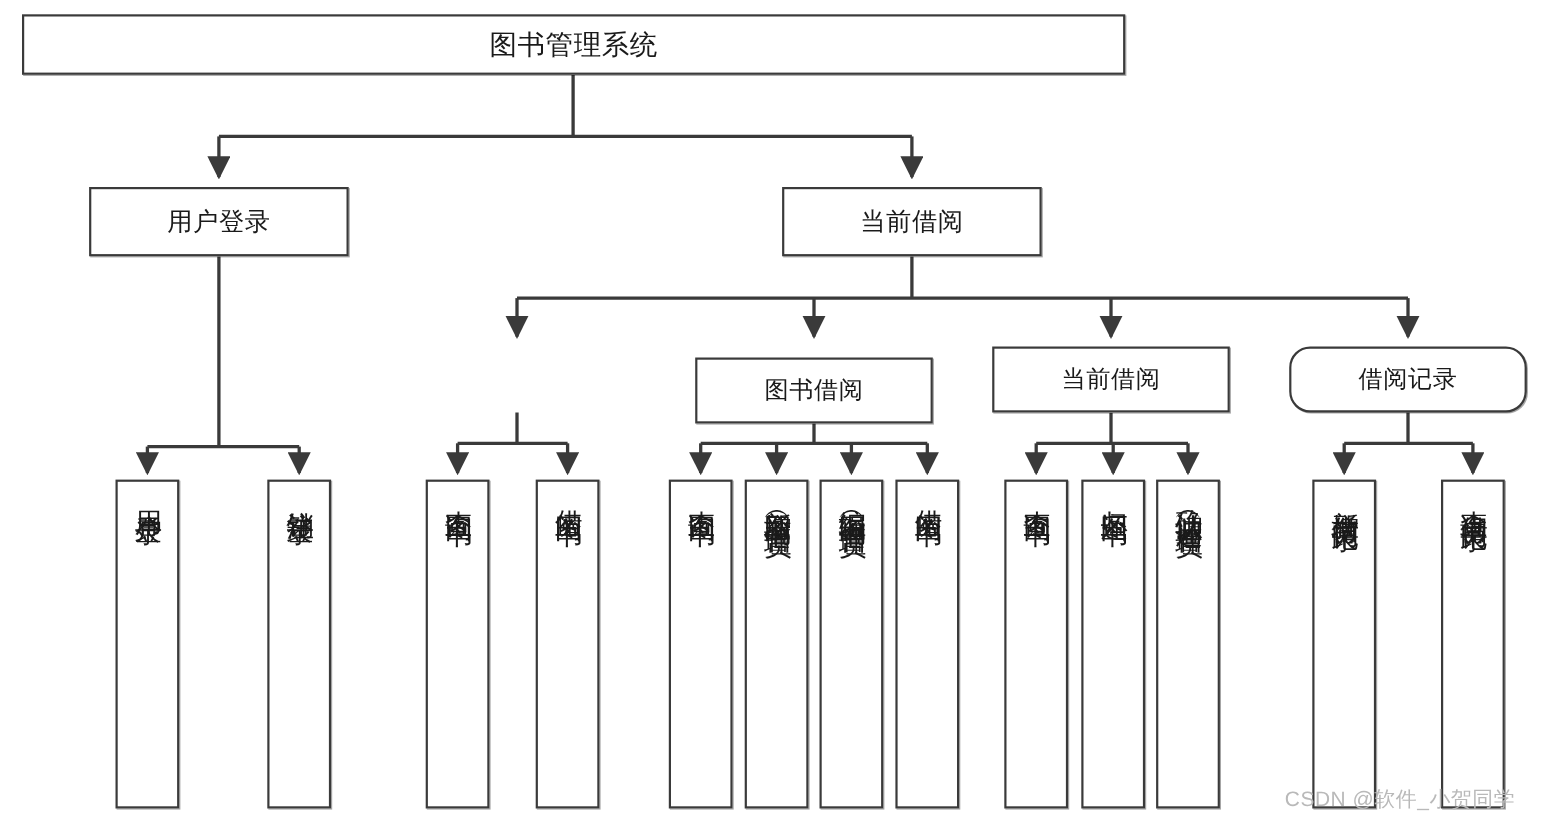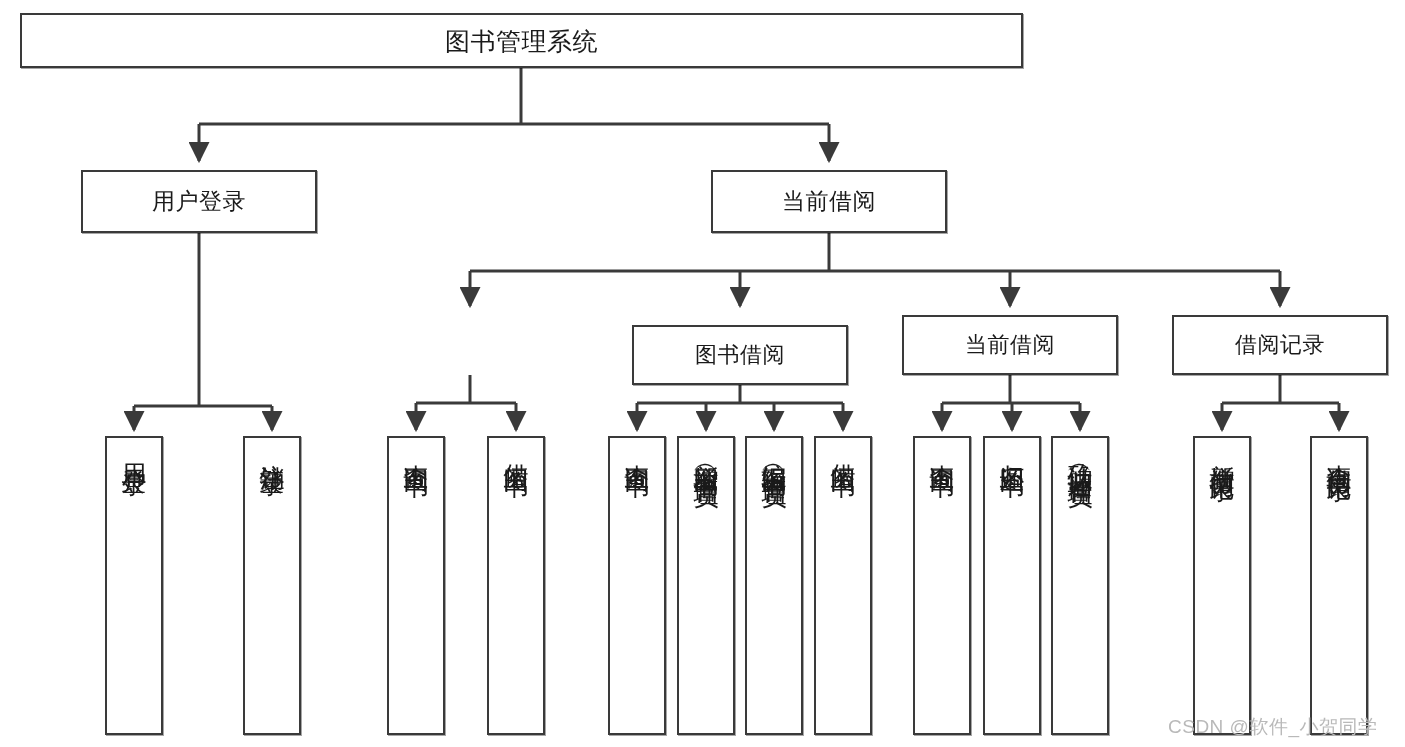--- a/index.html
+++ b/index.html
@@ -135,21 +135,21 @@
   <div class="node h-l2" id="n-l2-1" style="left: 711px; top: 170px; width: 236px; height: 63px;">
     <span class="lbl">当前借阅</span>
   </div>
 
   <div class="node h-l3" id="n-l3-1" style="left: 632px; top: 325px; width: 216px; height: 60px;">
     <span class="lbl">图书借阅</span>
   </div>
   <div class="node h-l3" id="n-l3-2" style="left: 902px; top: 315px; width: 216px; height: 60px;">
     <span class="lbl">当前借阅</span>
   </div>
-  <div class="node h-l3" id="n-l3-3" style="left: 1172px; top: 315px; width: 216px; height: 60px;">
+  <div class="node h-l3" id="n-l3-3" style="left: 1172px; top: 315px; width: 216px; height: 60px; border-radius: 19px;">
     <span class="lbl">借阅记录</span>
   </div>
 
   <div class="node vert" id="n-leaf-0" style="left: 105px; top: 436px; width: 58px; height: 299px;">
     <span class="lbl">用户登录</span>
   </div>
   <div class="node vert" id="n-leaf-1" style="left: 243px; top: 436px; width: 58px; height: 299px;">
     <span class="lbl">注销登录</span>
   </div>
   <div class="node vert" id="n-leaf-2" style="left: 387px; top: 436px; width: 58px; height: 299px;">

